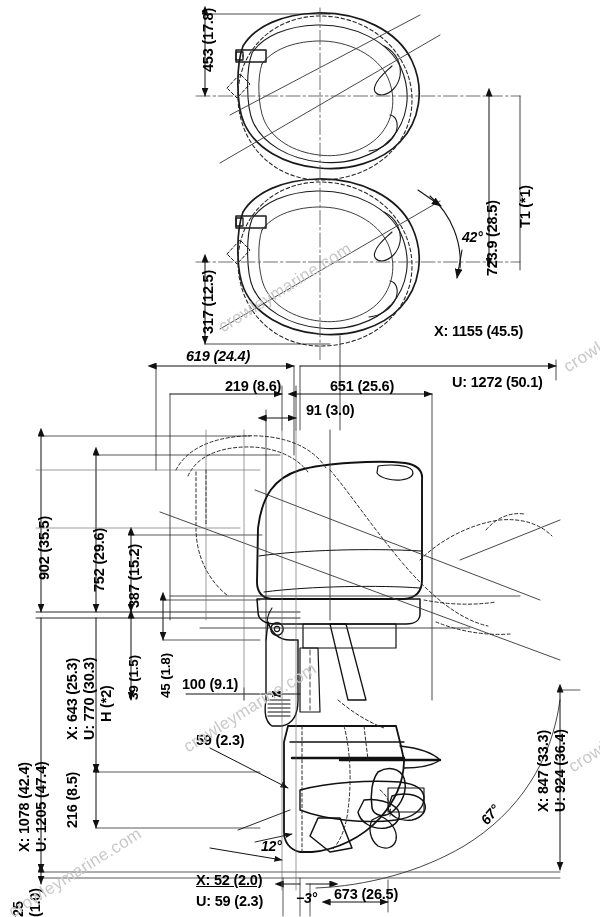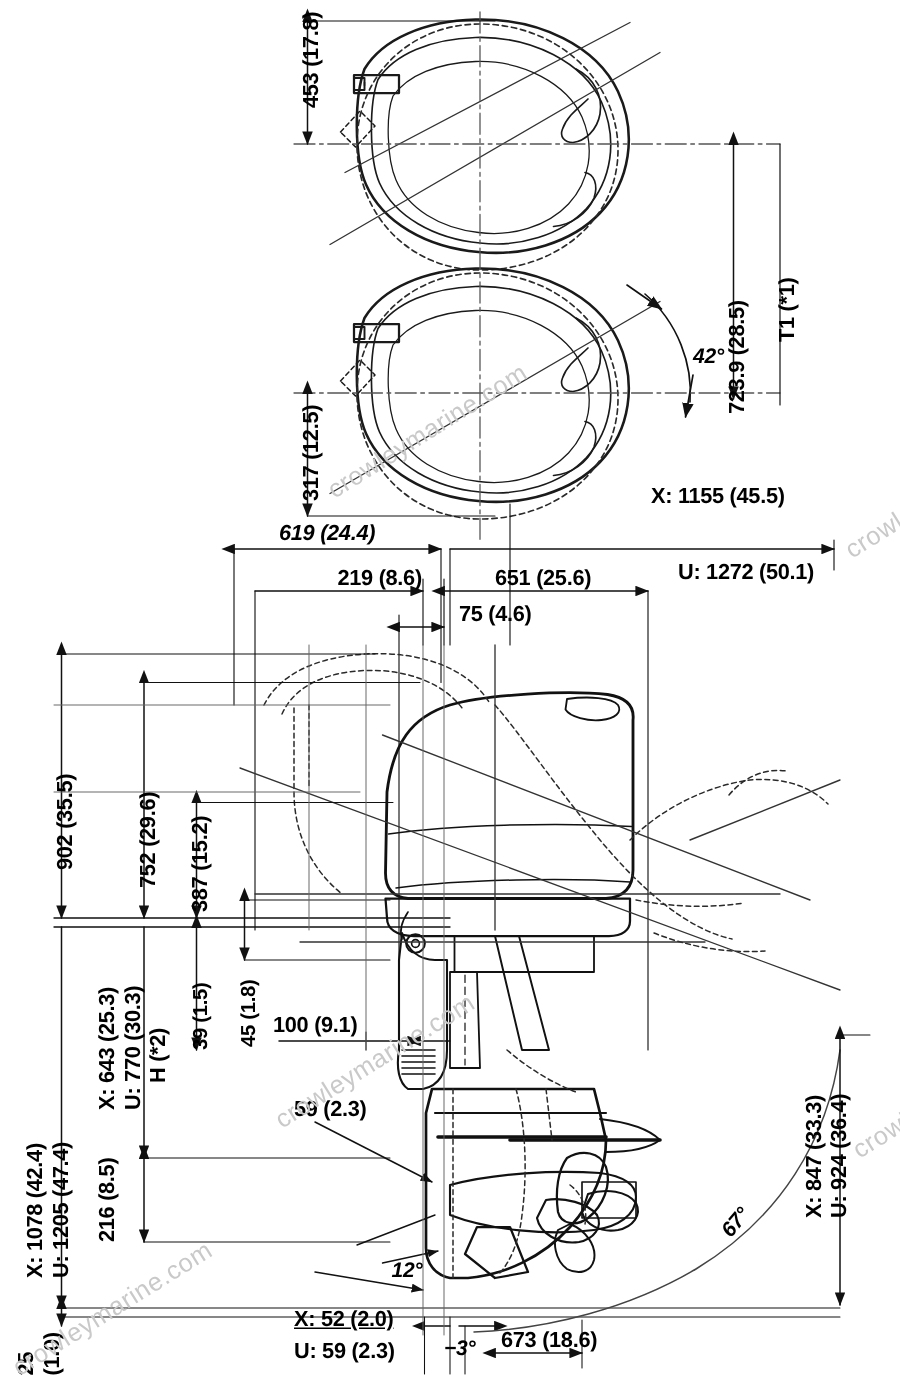--- a/index.html
+++ b/index.html
@@ -391,21 +391,21 @@
 
   <div class="lbl pair" style="left:434px; top:322px;">X: 1155 (45.5)</div>
   <div class="lbl pair" style="left:452px; top:341px;margin-top:32px;">U: 1272 (50.1)</div>
 
   <div class="lbl" style="left:186px; top:348px;font-style:italic;">619 (24.4)</div>
 
   <div class="lbl" style="left:178px; top:378px;margin-left:47px;">219 (8.6)</div>
 
   <div class="lbl" style="left:330px; top:378px;">651 (25.6)</div>
 
-  <div class="lbl" style="left:306px; top:402px;">75 (4.6)</div>
+  <div class="lbl" style="left:306px; top:402px;">91 (3.0)</div>
 
   <div class="lbl rot" style="left:36px; top:580px;">902 (35.5)</div>
 
   <div class="lbl rot" style="left:91px; top:592px;">752 (29.6)</div>
 
   <div class="lbl rot" style="left:126px; top:608px;">387 (15.2)</div>
 
   <div class="lbl rot sm" style="left:126px; top:700px;">39 (1.5)</div>
 
   <div class="lbl rot sm" style="left:158px; top:698px;">45 (1.8)</div>
@@ -426,21 +426,21 @@
   <div class="lbl rot" style="left:27px; top:917px;">(1.0)</div>
 
   <div class="lbl" style="left:182px; top:676px;">100 (9.1)</div>
 
   <div class="lbl" style="left:196px; top:732px;">59 (2.3)</div>
 
   <div class="lbl ang" style="left:251px; top:839px;margin-left:10px;">12°</div>
 
   <div class="lbl ang" style="left:296px; top:891px;">−3°</div>
 
-  <div class="lbl" style="left:334px; top:886px;">673 (18.6)</div>
+  <div class="lbl" style="left:334px; top:886px;">673 (26.5)</div>
 
   <div class="lbl" style="left:196px; top:872px;text-decoration:underline;">X: 52 (2.0)</div>
   <div class="lbl" style="left:196px; top:893px;text-align:center;">U: 59 (2.3)</div>
 
   <div class="lbl rot" style="left:535px; top:812px;">X: 847 (33.3)</div>
   <div class="lbl rot" style="left:552px; top:812px;">U: 924 (36.4)</div>
 
   <div class="lbl ang" style="left:478px; top:818px; transform:rotate(-50deg); transform-origin:0 0;">67°</div>
 
   <div class="wm" style="left:215px; top:320px;">crowleymarine.com</div>

